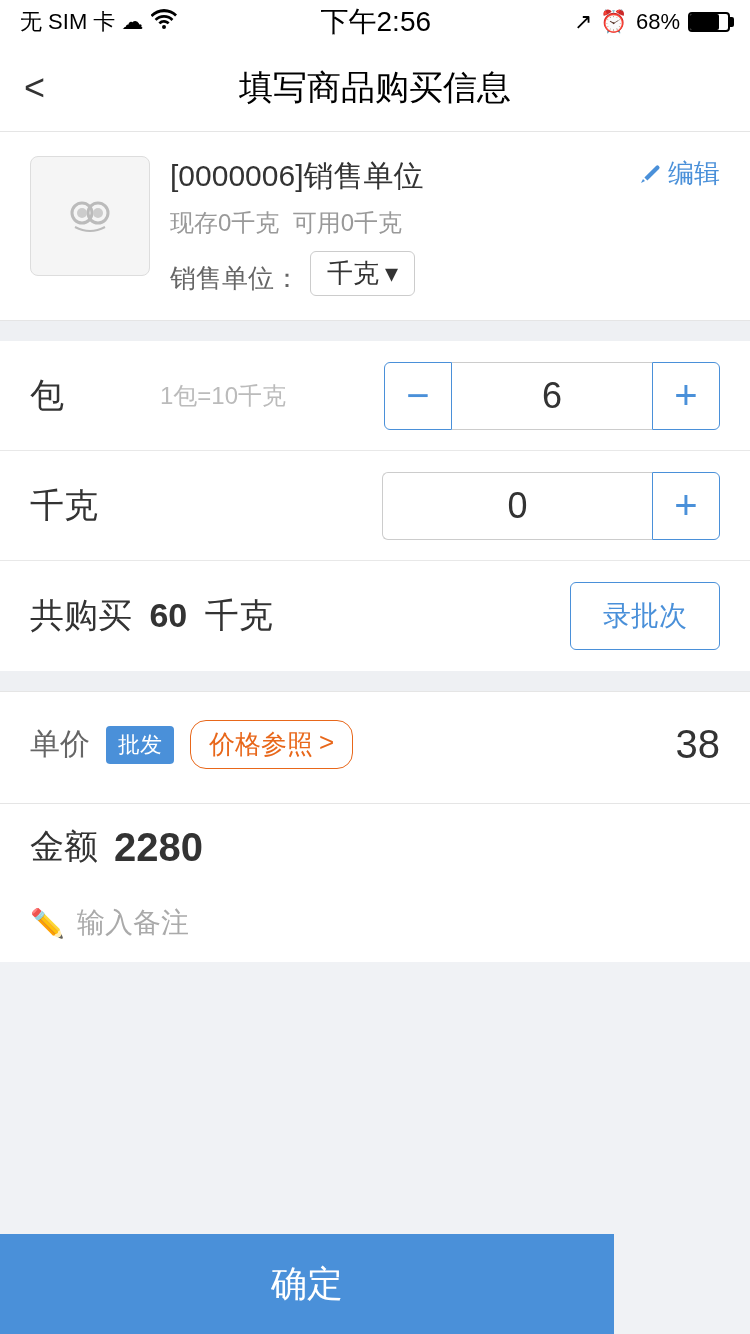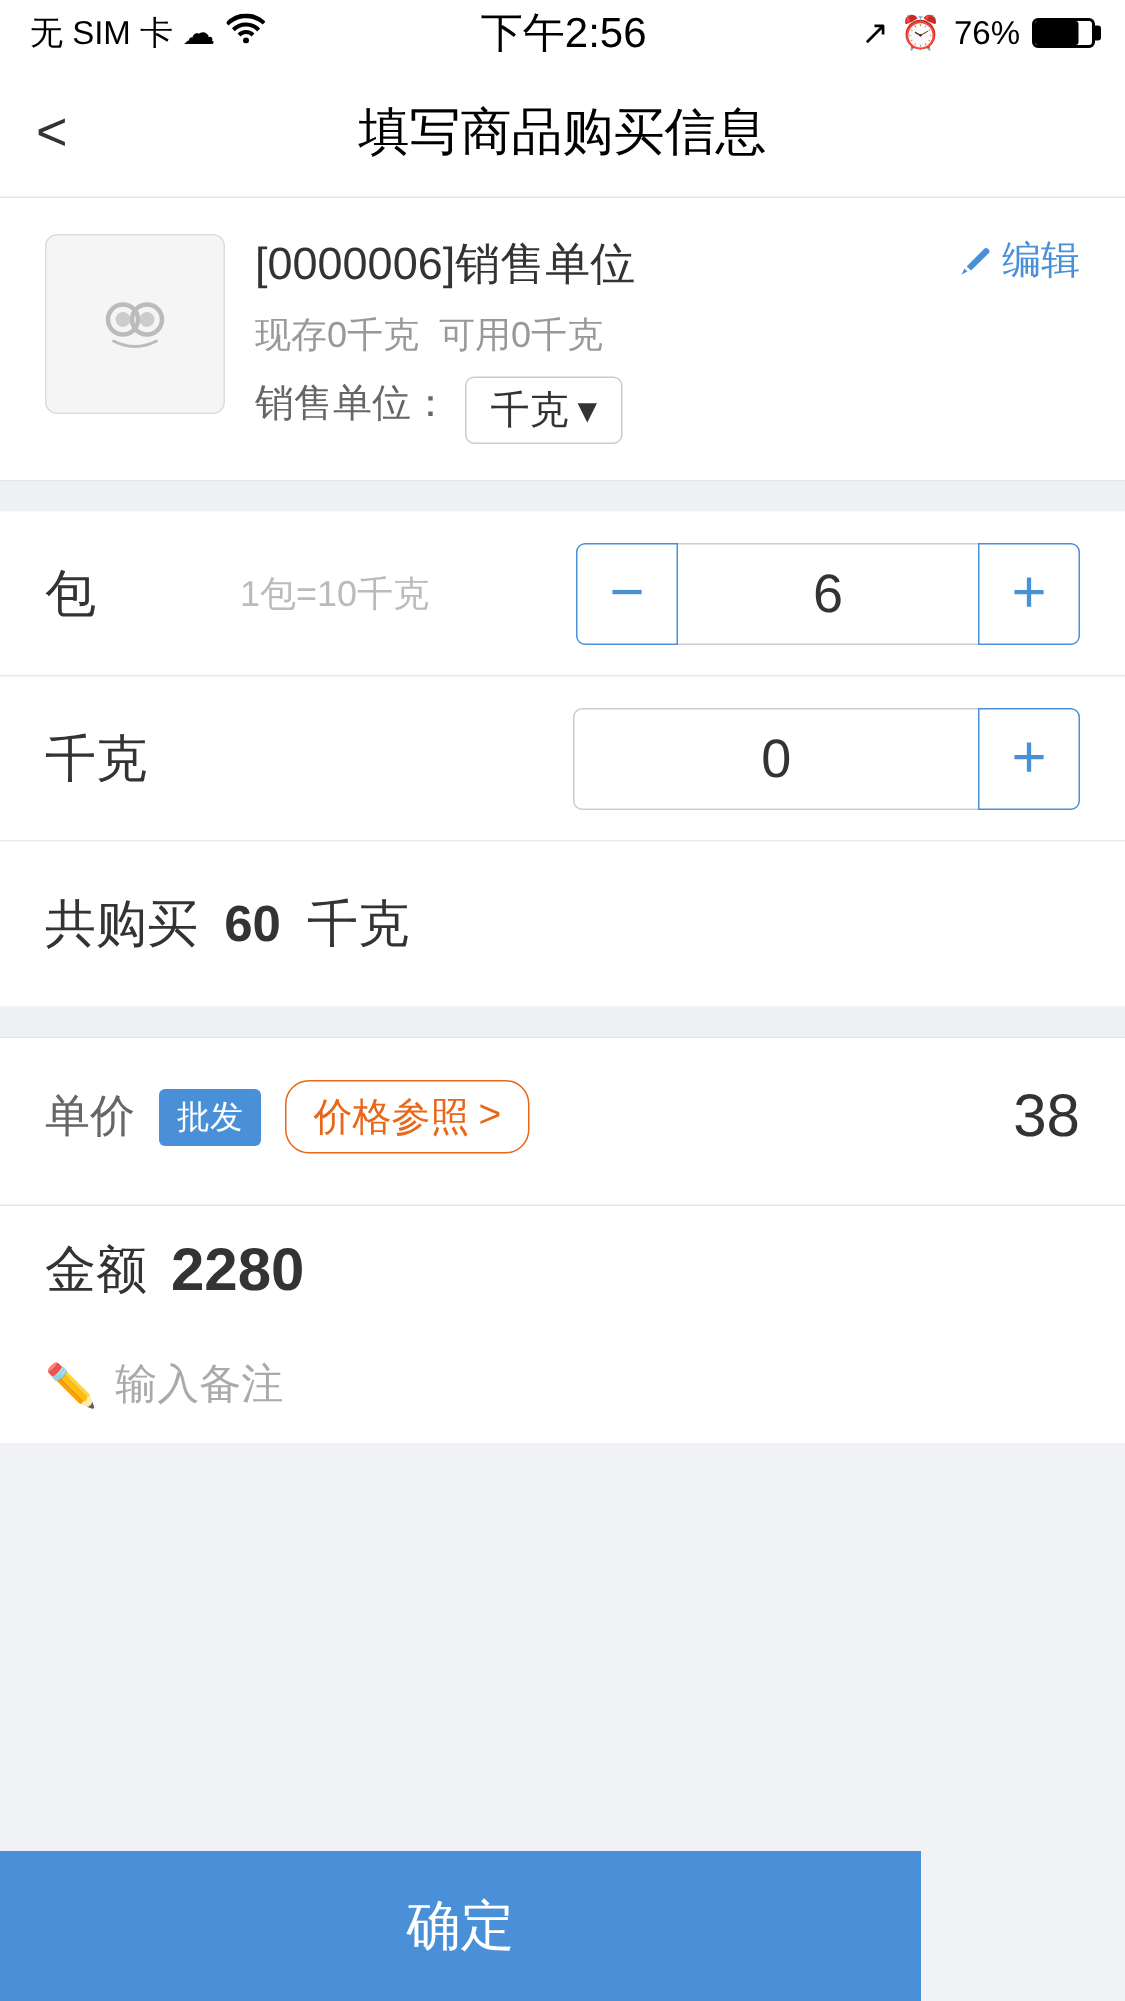--- a/index.html
+++ b/index.html
@@ -94,21 +94,21 @@
       font-weight: 500;
       margin-bottom: 10px;
     }
     .product-stock {
       font-size: 24px;
       color: #999;
       margin-bottom: 12px;
     }
     .product-unit-row {
       display: flex;
-      align-items: flex-start;
+      align-items: flex-end;
       gap: 10px;
       font-size: 26px;
       color: #666;
     }
     .unit-select {
       border: 1px solid #ccc;
       border-radius: 6px;
       padding: 4px 16px;
       font-size: 26px;
       color: #333;
@@ -340,21 +340,21 @@
     <span>
       <svg width="26" height="20" viewBox="0 0 26 20">
           <path d="M13 16a2 2 0 1 1 0 4 2 2 0 0 1 0-4zm0-5c2.2 0 4.2.9 5.6 2.4l-1.9 1.9a5 5 0 0 0-3.7-1.6c-1.4 0-2.7.6-3.7 1.6L7.4 13.4A8 8 0 0 1 13 11zm0-5c3.7 0 7 1.5 9.4 4L20.5 12A10 10 0 0 0 13 8.7c-2.9 0-5.5 1.2-7.5 3.1L3.6 9.9A13 13 0 0 1 13 6zm0-6c5.1 0 9.7 2.1 13 5.5l-1.9 1.9A15.7 15.7 0 0 0 13 3.2C8.5 3.2 4.4 5 1.4 8L-.5 6.1A18.5 18.5 0 0 1 13 0z" fill="#000"></path>
         </svg>
     </span>
   </div>
   <div class="status-center">下午2:56</div>
   <div class="status-right">
     <span>↗</span>
     <span>⏰</span>
-    <span>76%</span>
+    <span>68%</span>
     <div class="battery-icon">
       <div class="battery-fill"></div>
     </div>
   </div>
 </div>
 
 <div class="nav-bar">
   <div class="nav-back">&lt;</div>
   <div class="nav-title">填写商品购买信息</div>
 </div>
@@ -417,20 +417,21 @@
       <div class="qty-btn qty-btn-right">+</div>
     </div>
   </div>
 
   <div class="total-row">
     <div class="total-text">
       <span>共购买</span>
       <span style="font-weight:bold;margin:0 8px;">60</span>
       <span>千克</span>
     </div>
+    <button class="batch-btn">录批次</button>
   </div>
 </div>
 
 <div class="section-divider"></div>
 
 <div class="price-section">
   <div class="price-row">
     <span class="price-label">单价</span>
     <span class="price-tag">批发</span>
     <button class="price-ref-btn">

